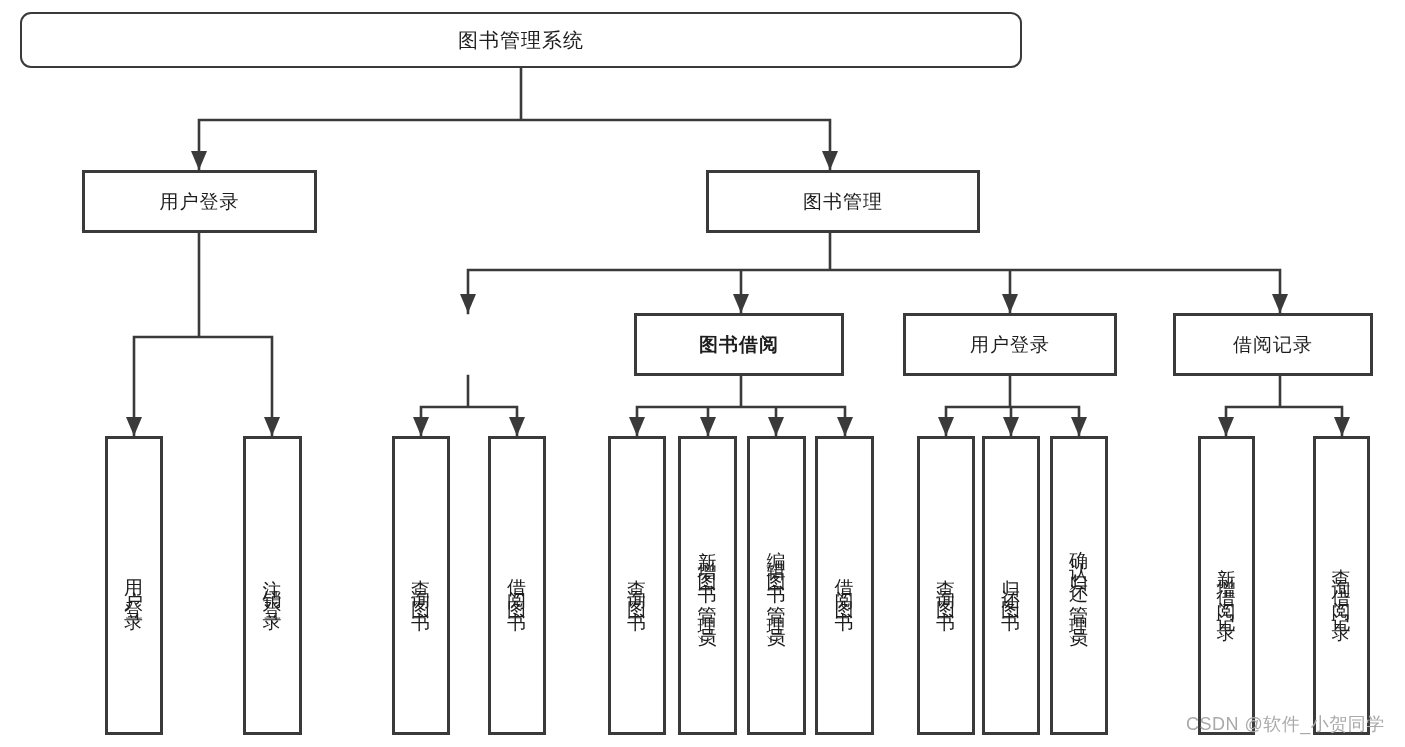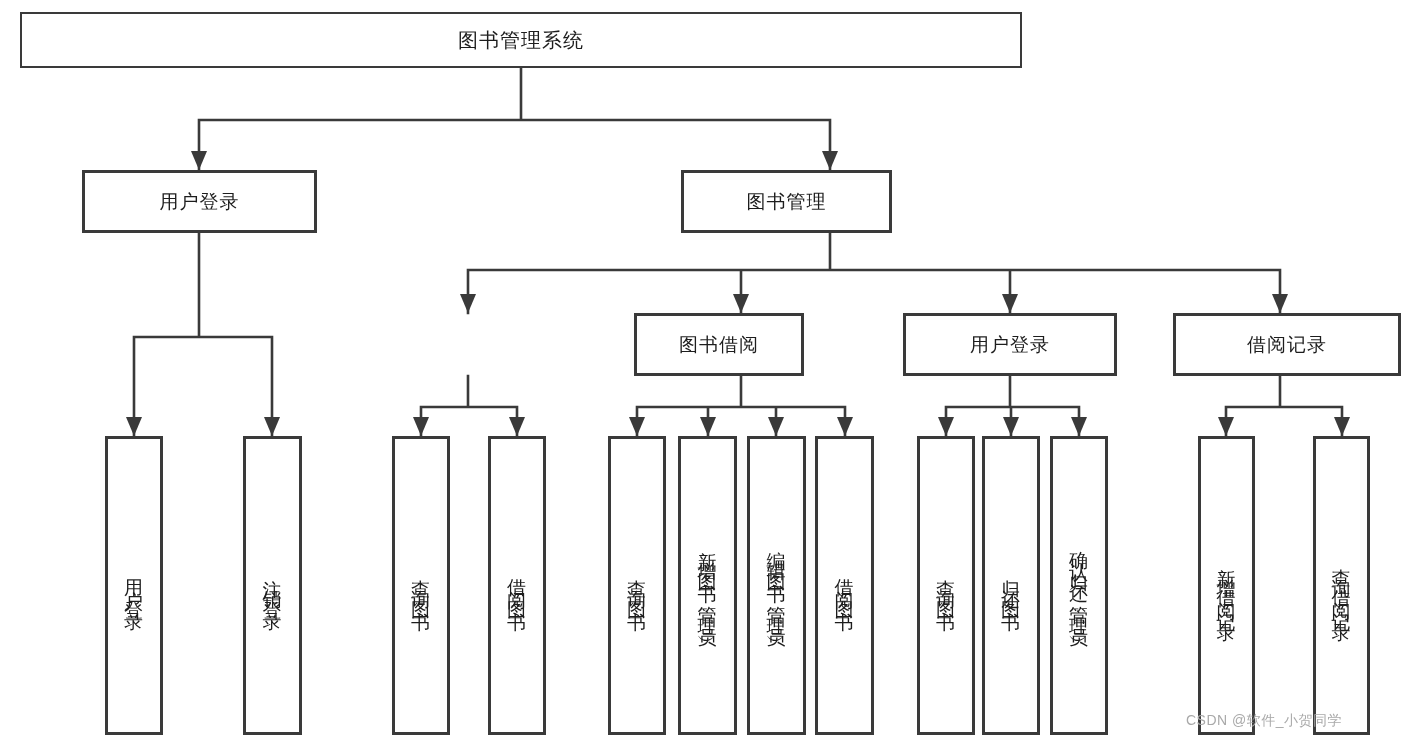--- a/index.html
+++ b/index.html
@@ -11,28 +11,28 @@
     font-family:"Liberation Sans","DejaVu Sans",sans-serif;overflow:hidden;
   }
   svg.connectors{position:absolute;left:0;top:0;width:1405px;height:747px;}
   svg.connectors path{stroke:var(--line);stroke-width:2.6;fill:none;stroke-linecap:square;}
   svg.connectors polygon{fill:var(--line);stroke:none;}
   .box{
     position:absolute;background:#fff;border:3px solid var(--line);
     box-sizing:border-box;display:flex;align-items:center;justify-content:center;
     color:var(--text);
   }
-  .root{border-width:2px;font-size:20px;letter-spacing:1px;}
+  .root{border-width:2px;font-size:20px;letter-spacing:1px;border-radius:11px;}
   .hbox{font-size:19px;letter-spacing:1px;}
   .vbox{
     writing-mode:vertical-rl;text-orientation:mixed;
     font-size:19px;letter-spacing:11px;line-height:1;
   }
   .watermark{
-    position:absolute;left:1186px;top:712px;font-size:14px;
+    position:absolute;left:1186px;top:712px;font-size:18px;
     color:var(--watermark);z-index:10;letter-spacing:0.5px;white-space:nowrap;
   }
 </style>
 </head>
 <body>
 
 <div class="stage">
 
   <svg class="connectors" viewBox="0 0 1405 747" xmlns="http://www.w3.org/2000/svg">
     <path d="M521 68 V120 M199 120 H830 M199 120 V170 M830 120 V170
@@ -59,25 +59,25 @@
     <polygon points="938,417 954,417 946,436"></polygon>
     <polygon points="1003,417 1019,417 1011,436"></polygon>
     <polygon points="1071,417 1087,417 1079,436"></polygon>
     <polygon points="1218,417 1234,417 1226,436"></polygon>
     <polygon points="1334,417 1350,417 1342,436"></polygon>
   </svg>
 
   <div class="box root" style="left:20px;top:12px;width:1002px;height:56px;">图书管理系统</div>
 
   <div class="box hbox" style="left:82px;top:170px;width:235px;height:63px;">用户登录</div>
-  <div class="box hbox" style="left:681px;top:170px;width:211px;height:63px;font-family:Liberation Serif, serif;">图书管理</div>
+  <div class="box hbox" style="left:706px;top:170px;width:274px;height:63px;font-family:Liberation Serif, serif;">图书管理</div>
 
-  <div class="box hbox" style="left:634px;top:313px;width:170px;height:63px;">图书借阅</div>
+  <div class="box hbox" style="left:634px;top:313px;width:210px;height:63px;font-weight:bold;">图书借阅</div>
   <div class="box hbox" style="left:903px;top:313px;width:214px;height:63px;">用户登录</div>
-  <div class="box hbox" style="left:1173px;top:313px;width:228px;height:63px;">借阅记录</div>
+  <div class="box hbox" style="left:1173px;top:313px;width:200px;height:63px;">借阅记录</div>
 
   <div class="box vbox" style="left:105px;top:436px;width:58px;height:299px;">用户登录</div>
   <div class="box vbox" style="left:243px;top:436px;width:59px;height:299px;">注销登录</div>
 
   <div class="box vbox" style="left:392px;top:436px;width:58px;height:299px;">查询图书</div>
   <div class="box vbox" style="left:488px;top:436px;width:58px;height:299px;">借阅图书</div>
 
   <div class="box vbox" style="left:608px;top:436px;width:58px;height:299px;">查询图书</div>
   <div class="box vbox" style="left:678px;top:436px;width:59px;height:299px;">新增图书（管理员）</div>
   <div class="box vbox" style="left:747px;top:436px;width:59px;height:299px;">编辑图书（管理员）</div>

